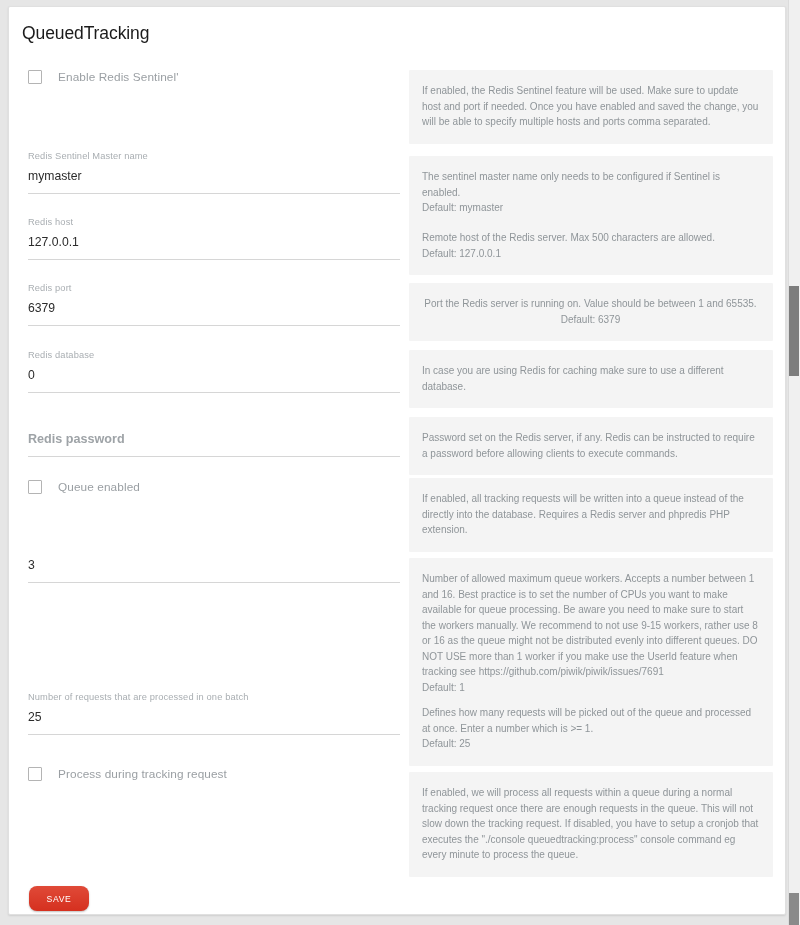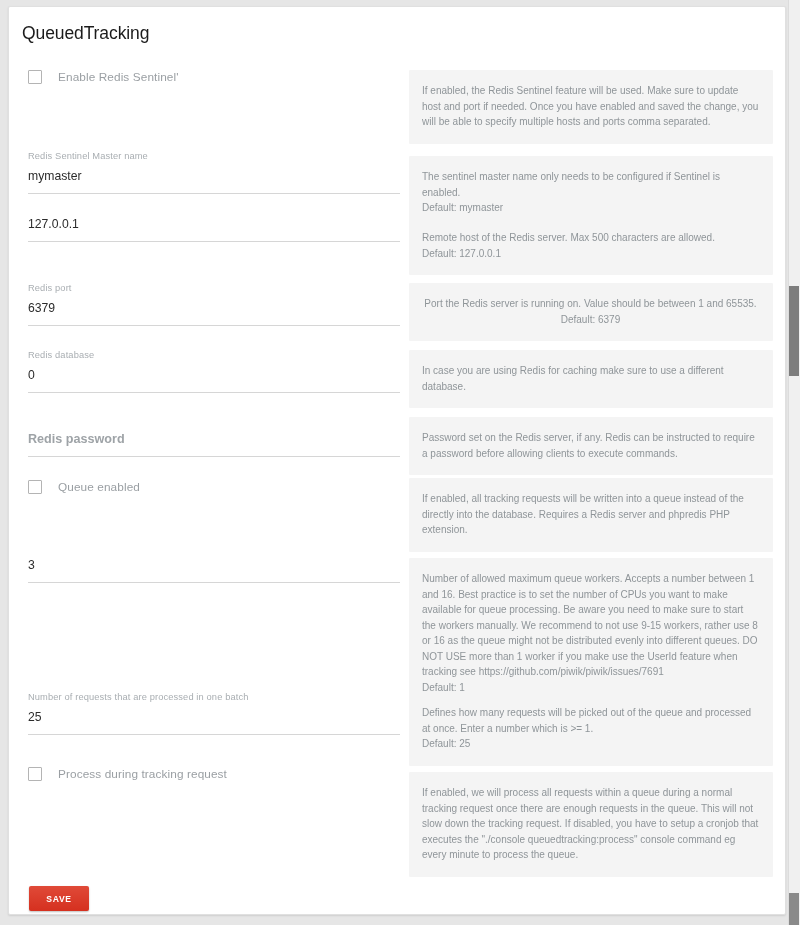--- a/index.html
+++ b/index.html
@@ -90,24 +90,24 @@
     letter-spacing: 0.1px;
   }
 
   .save-btn {
     position: absolute;
     left: 20px; top: 879px;
     width: 60px; height: 25px;
     background: #d93c2b;
     background-image: linear-gradient(#e04a38, #d5301f);
     border: none;
-    border-radius: 2px;
+    border-radius: 8px;
     color: #ffffff;
     font-size: 8.6px;
-    font-weight: bold;
+    font-weight: normal;
     letter-spacing: 0.7px;
     font-family: "Liberation Sans", sans-serif;
     box-shadow: 0 1px 2px rgba(0,0,0,0.25);
     cursor: pointer;
   }
 
   
   .sb-track {
     position: absolute;
     right: 0; top: 0;
@@ -155,20 +155,21 @@
         <div class="fl-value">mymaster</div>
         <div class="fl-underline"></div>
       </div>
       <div class="help-col" style="top:5px;">
         <div class="help">The sentinel master name only needs to be configured if Sentinel is enabled.<br>Default: mymaster</div>
       </div>
     </div>
 
     <div class="row" style="top:210px;">
       <div class="field-col">
+        <div class="fl-label">Redis host</div>
         <div class="fl-value">127.0.0.1</div>
         <div class="fl-underline"></div>
       </div>
       <div class="help-col" style="top:0px;">
         <div class="help">Remote host of the Redis server. Max 500 characters are allowed.<br>Default: 127.0.0.1</div>
       </div>
     </div>
 
     <div class="row" style="top:276px;">
       <div class="field-col">

